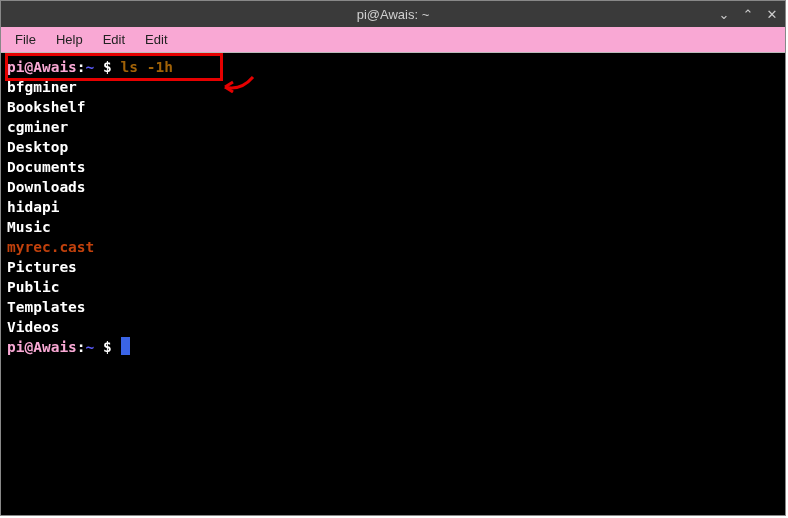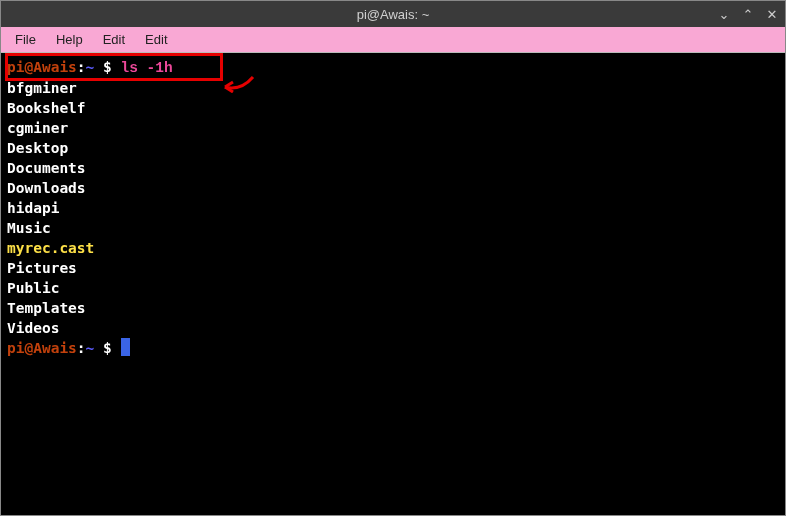--- a/index.html
+++ b/index.html
@@ -67,26 +67,26 @@
     }
     .terminal {
       font-family: "DejaVu Sans Mono", monospace;
       font-size: 14.5px;
       line-height: 20px;
       font-weight: bold;
       padding: 4px 6px;
       white-space: pre;
       color: #fff;
     }
-    .prompt-user { color: #c2410c; }
+    .prompt-user { color: #f9a8d4; }
     .prompt-colon { color: #ffffff; }
     .prompt-path { color: #5c5cff; }
-    .cmd { color: #ec4899; font-family: Liberation Mono, monospace; }
+    .cmd { color: #a16207; }
     .dir-entry { color: #ffffff; }
-    .file-other { color: #fde047; }
+    .file-other { color: #c2410c; }
     .cursor {
       display: inline-block;
       width: 9px;
       height: 18px;
       background: #3a64e6;
       vertical-align: text-bottom;
     }
     .highlight-box {
       position: absolute;
       left: 4px;

